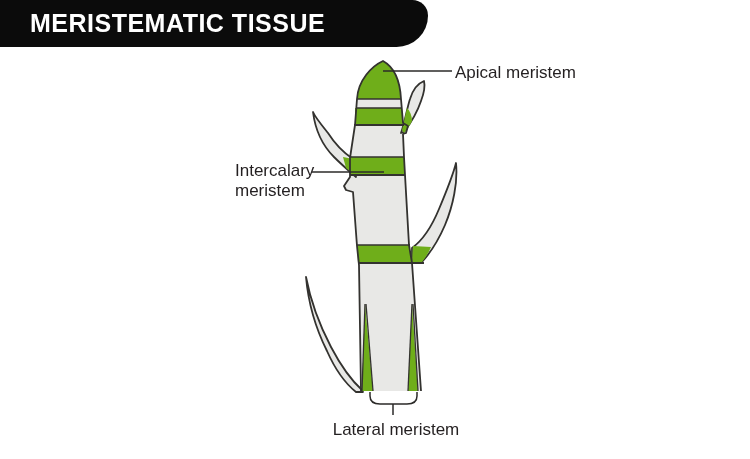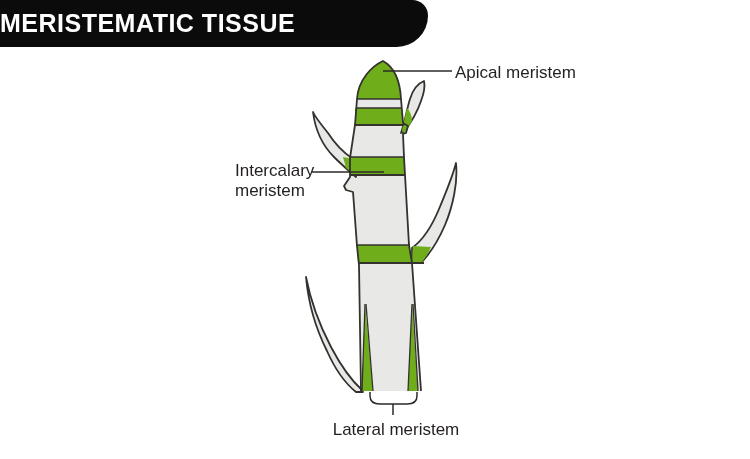--- a/index.html
+++ b/index.html
@@ -9,21 +9,21 @@
     background:#ffffff;
     overflow:hidden;
     font-family:"Liberation Sans", sans-serif;
   }
   .banner{
     position:absolute;left:0;top:0;
     width:428px;height:47px;
     background:#0b0b0b;
     border-radius:0 16px 32px 0;
     display:flex;align-items:center;
-    box-sizing:border-box;
+    padding-left:30px;box-sizing:border-box;
   }
   .banner span{
     color:#ffffff;
     font-size:25px;
     font-weight:bold;
     letter-spacing:0.5px;
     white-space:nowrap;
   }
   svg{position:absolute;left:0;top:0;}
   svg text{

